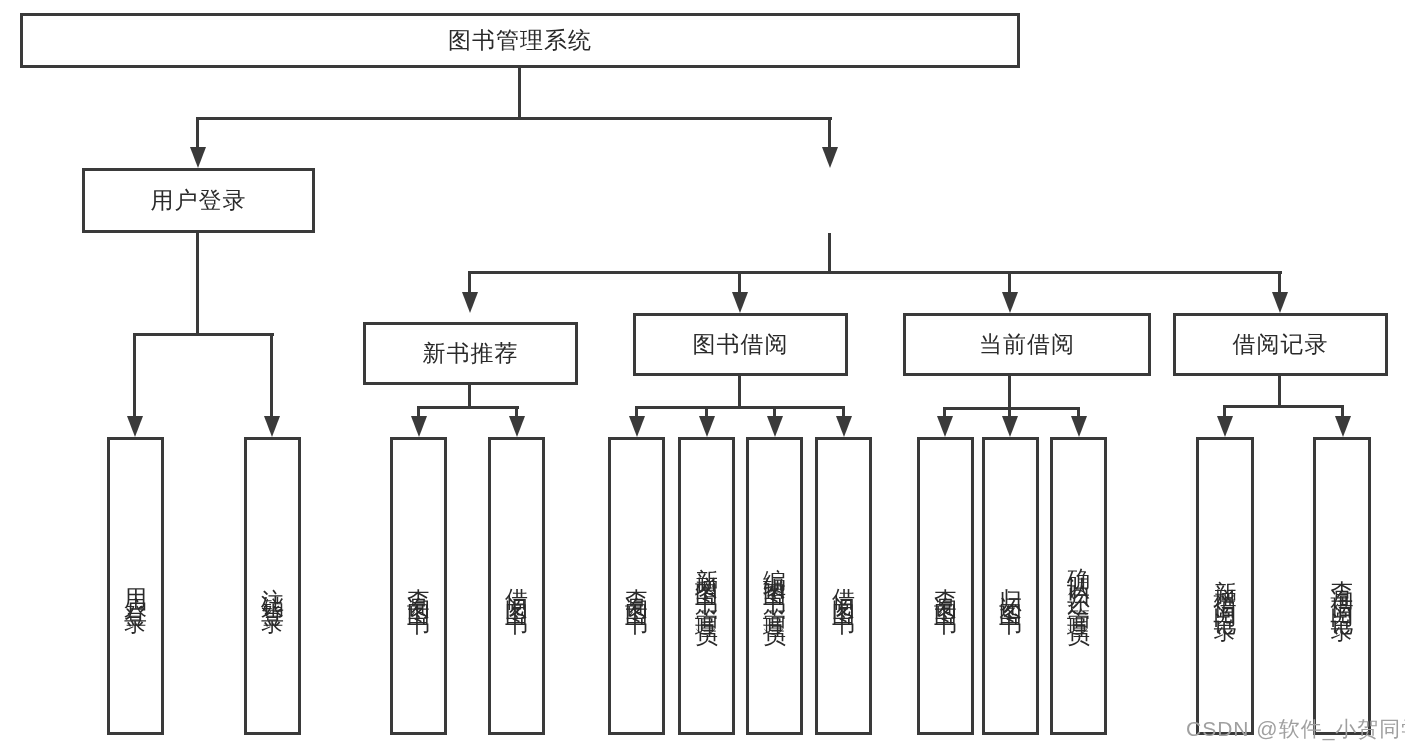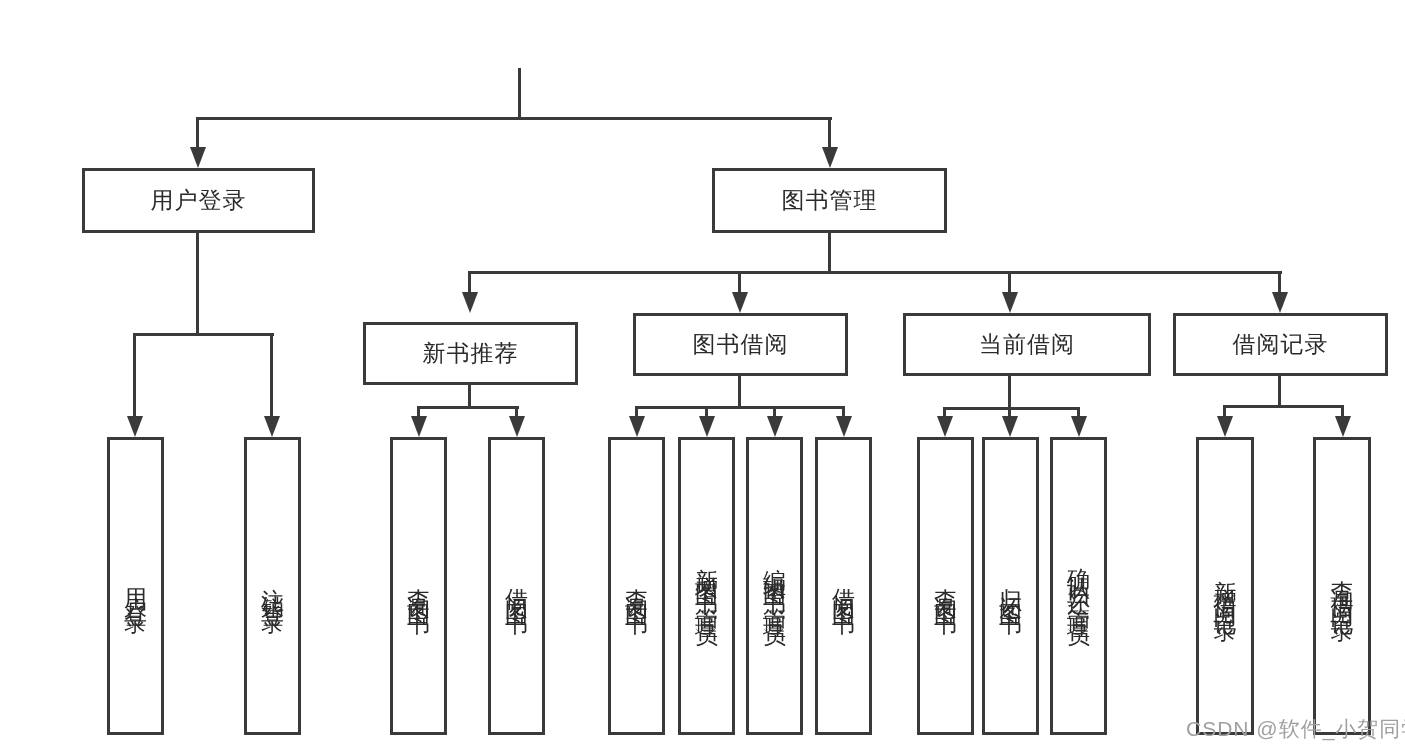--- a/index.html
+++ b/index.html
@@ -111,26 +111,26 @@
   <div class="vline" style="left:1077px;top:407px;height:14px"></div>
   <div class="arrow" style="left:1071px;top:416px"></div>
 
   <div class="vline" style="left:1278px;top:376px;height:32px"></div>
   <div class="hline" style="left:1223px;top:405px;width:121px"></div>
   <div class="vline" style="left:1223px;top:405px;height:16px"></div>
   <div class="arrow" style="left:1217px;top:416px"></div>
   <div class="vline" style="left:1341px;top:405px;height:16px"></div>
   <div class="arrow" style="left:1335px;top:416px"></div>
 
+  <div class="box" style="left:20px;top:13px;width:1000px;height:55px">
+    <span>图书管理系统</span>
+  </div>
 
   <div class="box" style="left:82px;top:168px;width:233px;height:65px">
     <span>用户登录</span>
-  </div>
-  <div class="box" style="left:712px;top:168px;width:235px;height:65px">
-    <span>图书管理</span>
   </div>
 
   <div class="box" style="left:363px;top:322px;width:215px;height:63px">
     <span>新书推荐</span>
   </div>
   <div class="box" style="left:633px;top:313px;width:215px;height:63px">
     <span>图书借阅</span>
   </div>
   <div class="box" style="left:903px;top:313px;width:248px;height:63px">
     <span>当前借阅</span>

